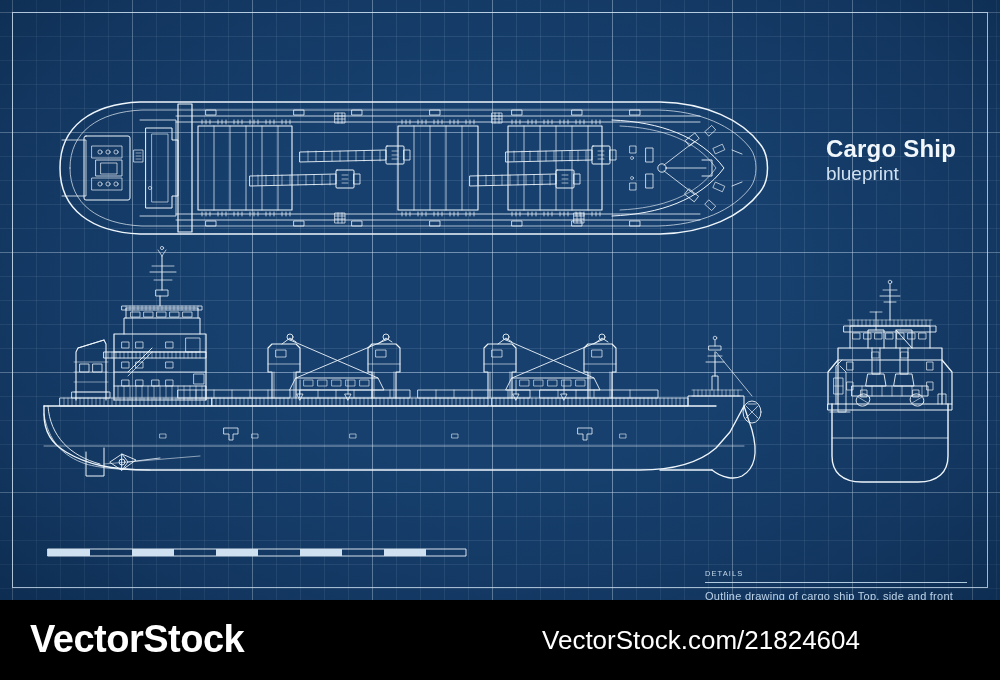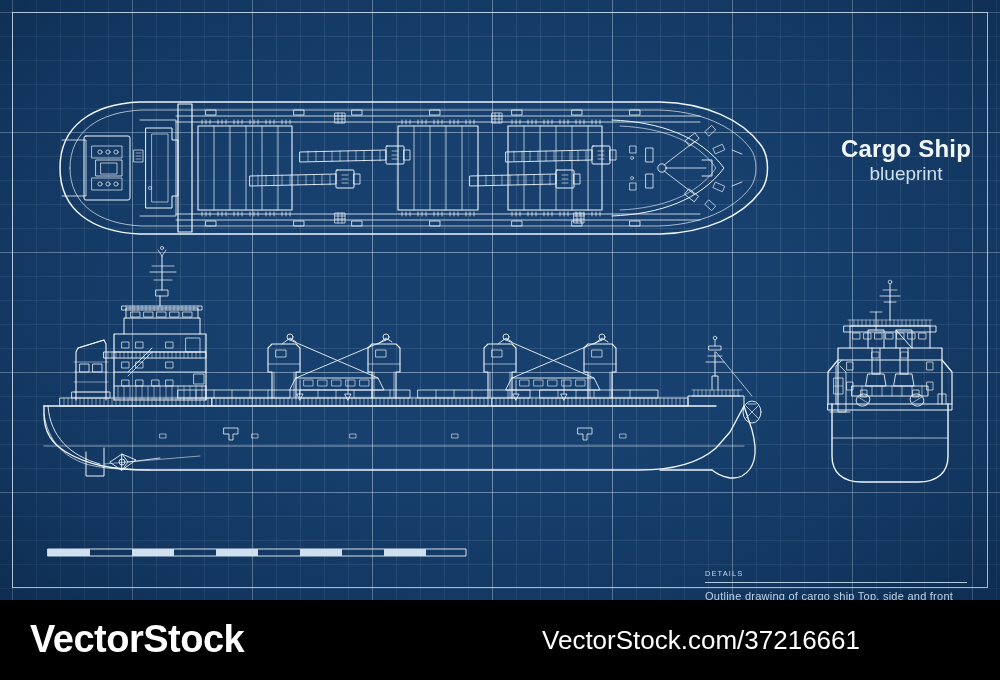--- a/index.html
+++ b/index.html
@@ -40,21 +40,21 @@
     border:1.6px solid rgba(214,232,248,0.75);
   }
 
   
   #draw{position:absolute;left:0;top:0;width:1000px;height:600px;}
   #draw path,#draw line,#draw rect,#draw circle,#draw polyline,#draw polygon,#draw ellipse{
     vector-effect:non-scaling-stroke;
   }
 
   
-  #titleblock{position:absolute;left:826px;top:136px;width:160px;text-align:center;}
+  #titleblock{position:absolute;left:826px;top:136px;width:160px;text-align:left;}
   #titleblock .t1{
     font-size:24px;font-weight:bold;color:#f2f7fc;letter-spacing:0.2px;line-height:1.05;
   }
   #titleblock .t2{
     font-size:19px;font-weight:normal;color:#cfe0f0;line-height:1.25;margin-top:1px;
   }
 
   
   #details{position:absolute;left:705px;top:524px;width:262px;}
   #details .dlabel{font-size:7.5px;letter-spacing:1.1px;color:#c2d6ea;margin-top:45px;}
@@ -646,16 +646,16 @@
       <div class="dlabel">DETAILS</div>
       <div class="drule"></div>
       <div class="dtext">Outline drawing of cargo ship  Top, side and front view of tanker. Container boat blueprint</div>
     </div>
 
     <div id="frame"></div>
   </div>
 
   <div id="footer">
     <div id="brand">VectorStock</div>
-    <div id="url">VectorStock.com/37216661</div>
+    <div id="url">VectorStock.com/21824604</div>
   </div>
 
 </div>
 
 </body></html>

